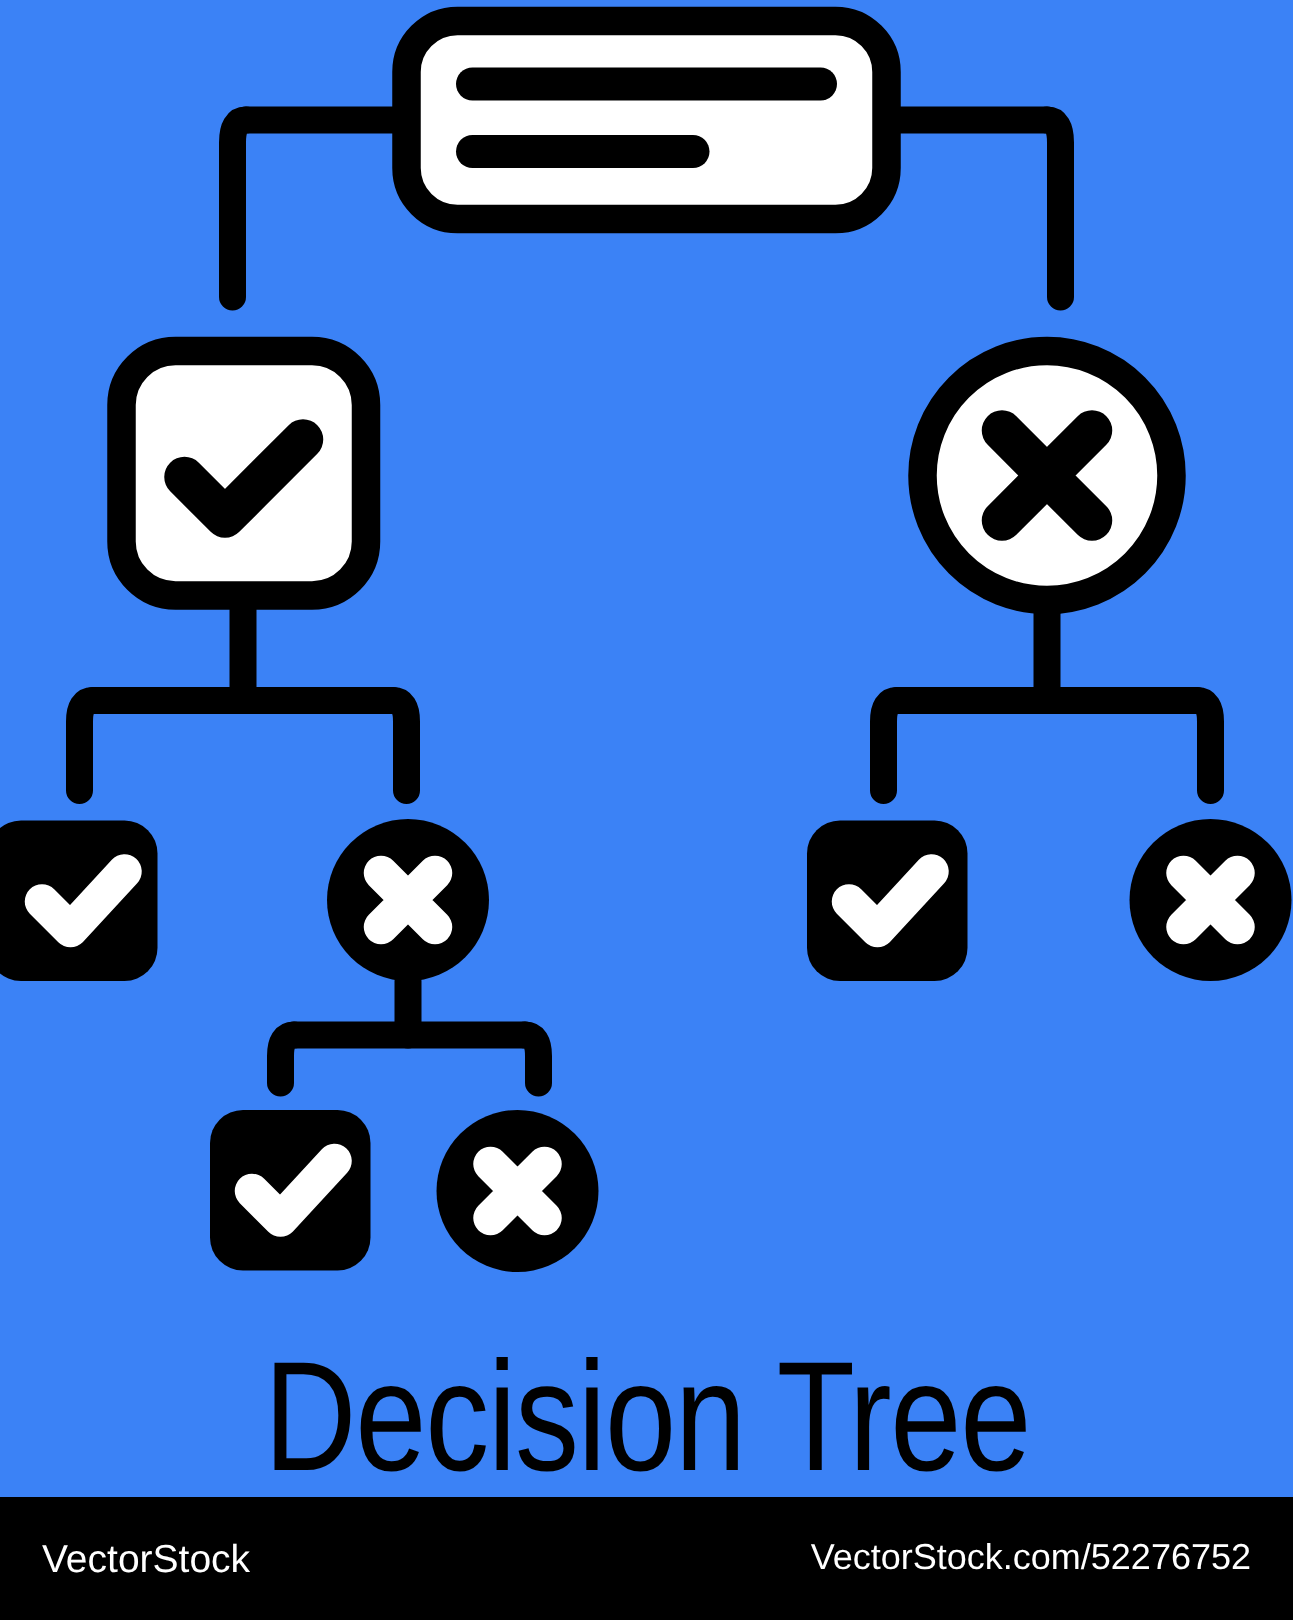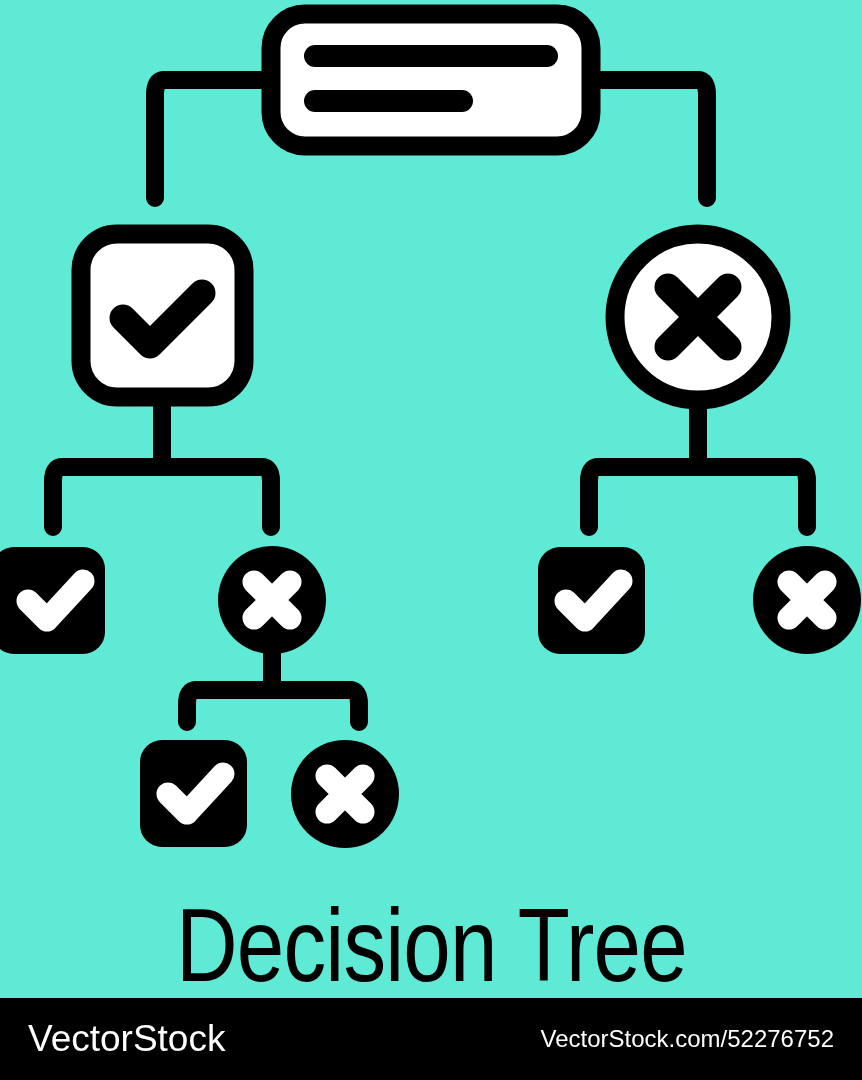--- a/index.html
+++ b/index.html
@@ -7,21 +7,21 @@
     padding: 0;
     background: #ffffff;
   }
   body {
     font-family: "Liberation Sans", sans-serif;
   }
   #stage {
     position: relative;
     width: 862px;
     height: 1080px;
-    background: #5eead4;
+    background: #3b82f6;
     overflow: hidden;
   }
   #icon-area {
     position: absolute;
     left: 0;
     top: 0;
     width: 862px;
     height: 880px;
   }
   #icon-area svg {
@@ -59,21 +59,21 @@
     height: 82px;
     background: #000000;
     display: flex;
     align-items: center;
     justify-content: space-between;
     box-sizing: border-box;
     padding: 0 28px;
   }
   #brand-text {
     color: #ffffff;
-    font-size: 37px;
+    font-size: 26px;
     font-family: "Liberation Sans", sans-serif;
     letter-spacing: 0px;
   }
   #url-text {
     color: #ffffff;
     font-size: 24px;
     font-family: "Liberation Sans", sans-serif;
     letter-spacing: 0px;
   }
 </style>

